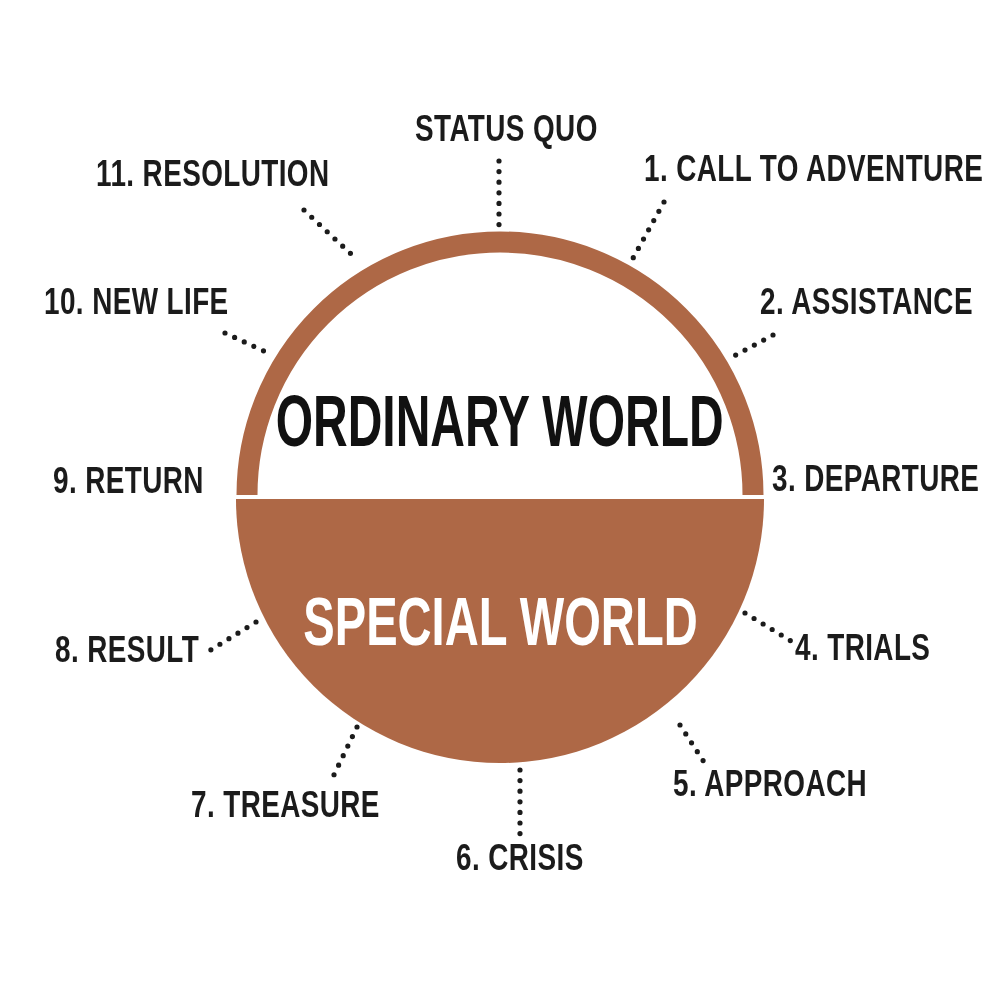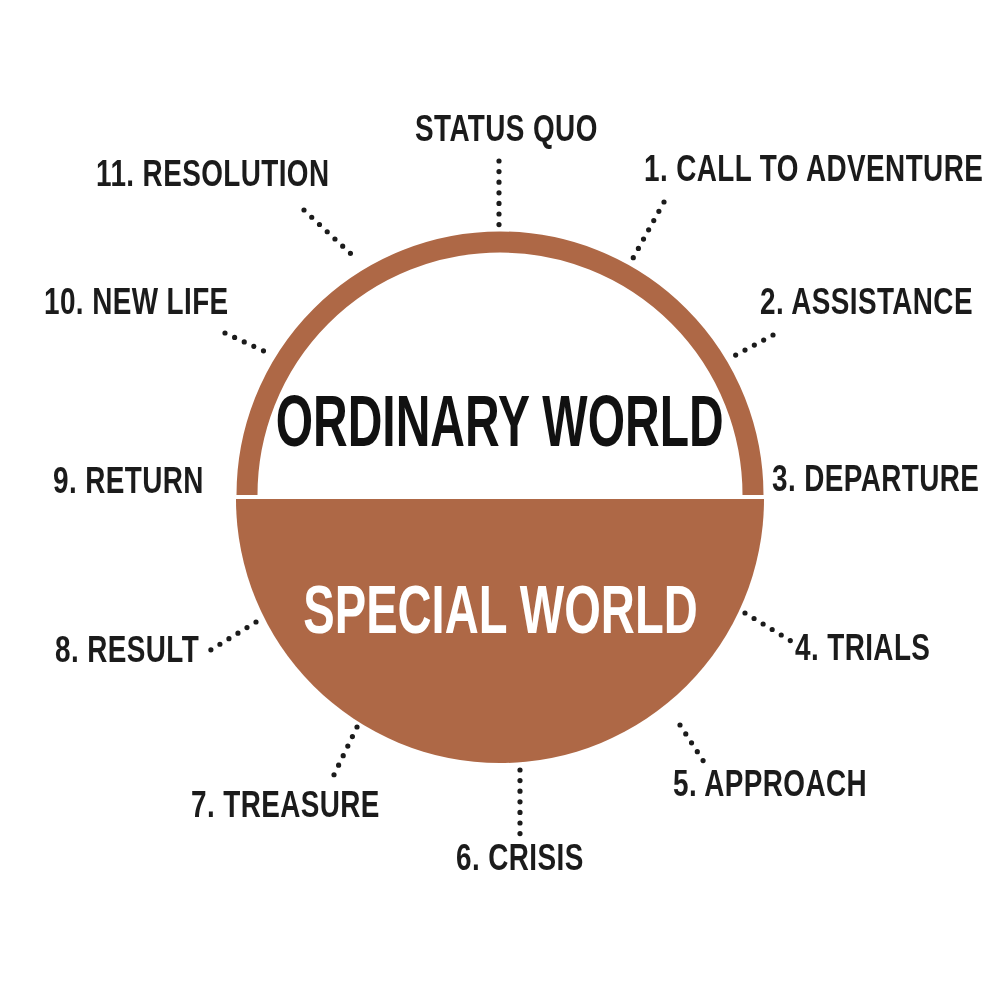--- a/index.html
+++ b/index.html
@@ -58,21 +58,21 @@
     transform-origin: center top;
   }
   .title-top {
     top: 386px;
     color: #111111;
     font-size: 64px;
     font-weight: 600;
   }
   .title-top > span { transform: scale(0.75, 1.12); }
   .title-bottom {
-    top: 576px;
+    top: 588px;
     color: #ffffff;
     font-size: 62px;
     font-weight: 600;
   }
   .title-bottom > span { transform: scale(0.76, 1.1); }
 </style>
 </head>
 <body>
 
 <div id="canvas">

